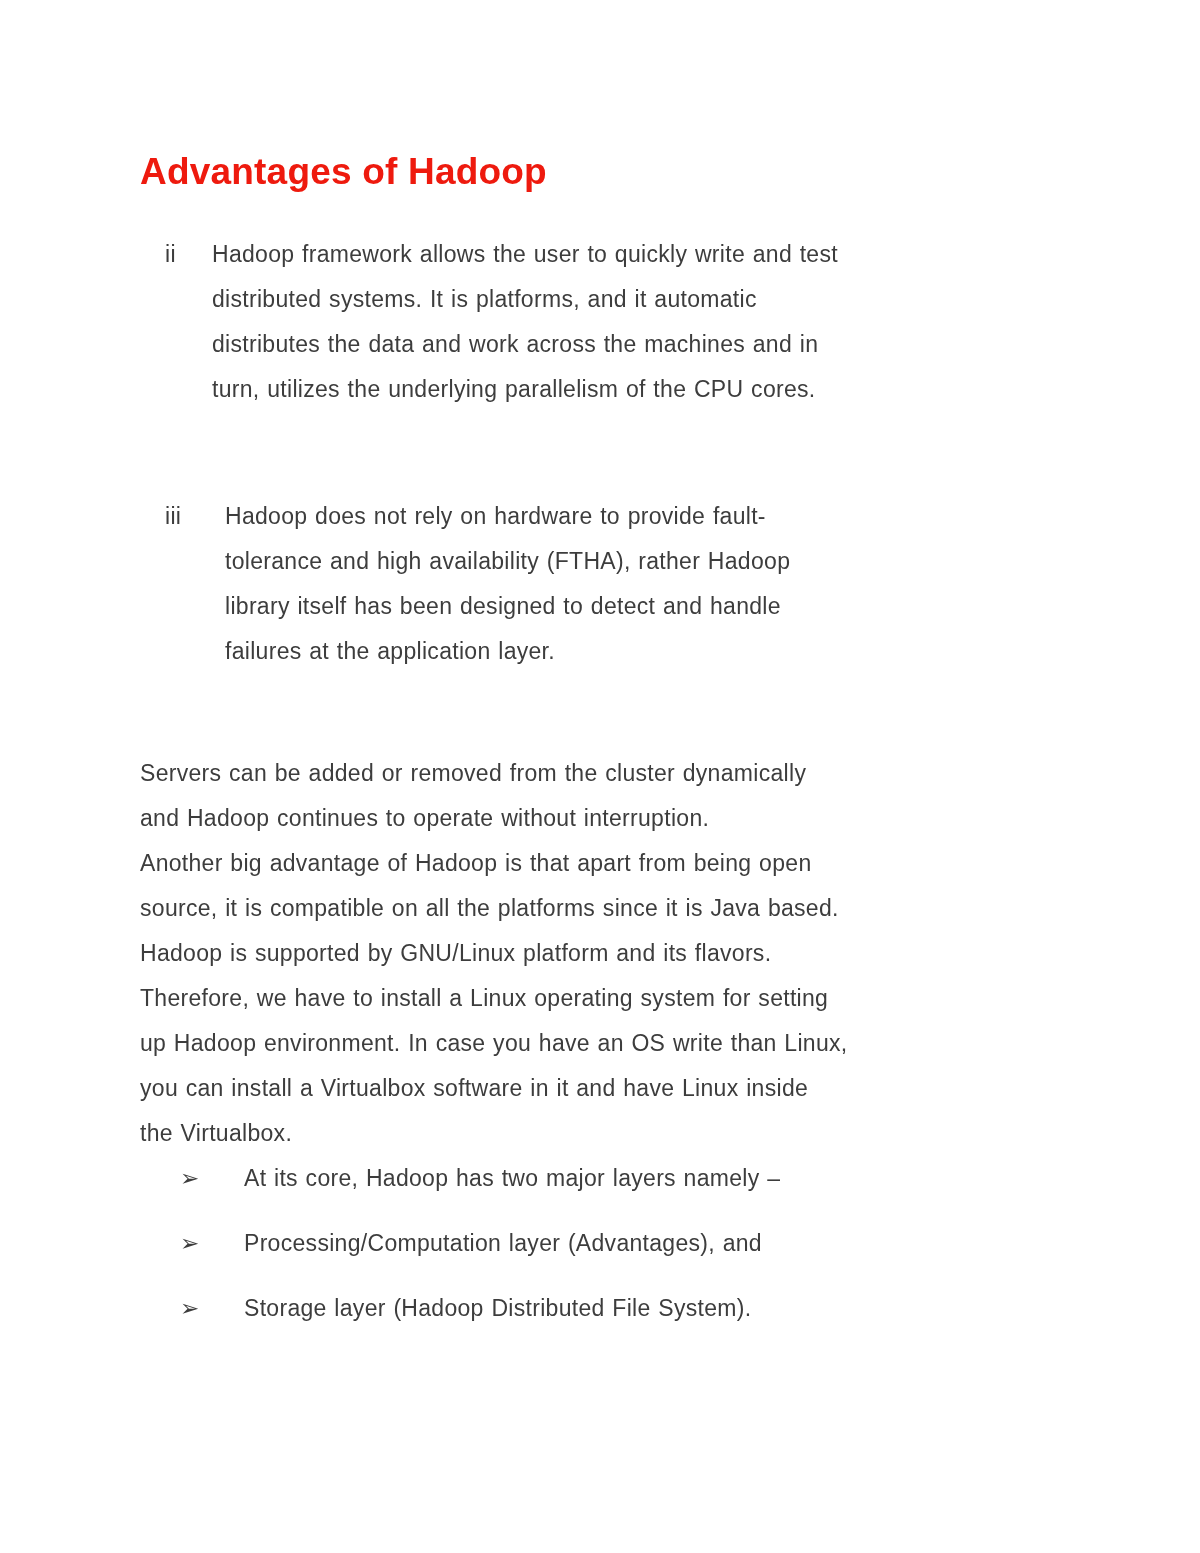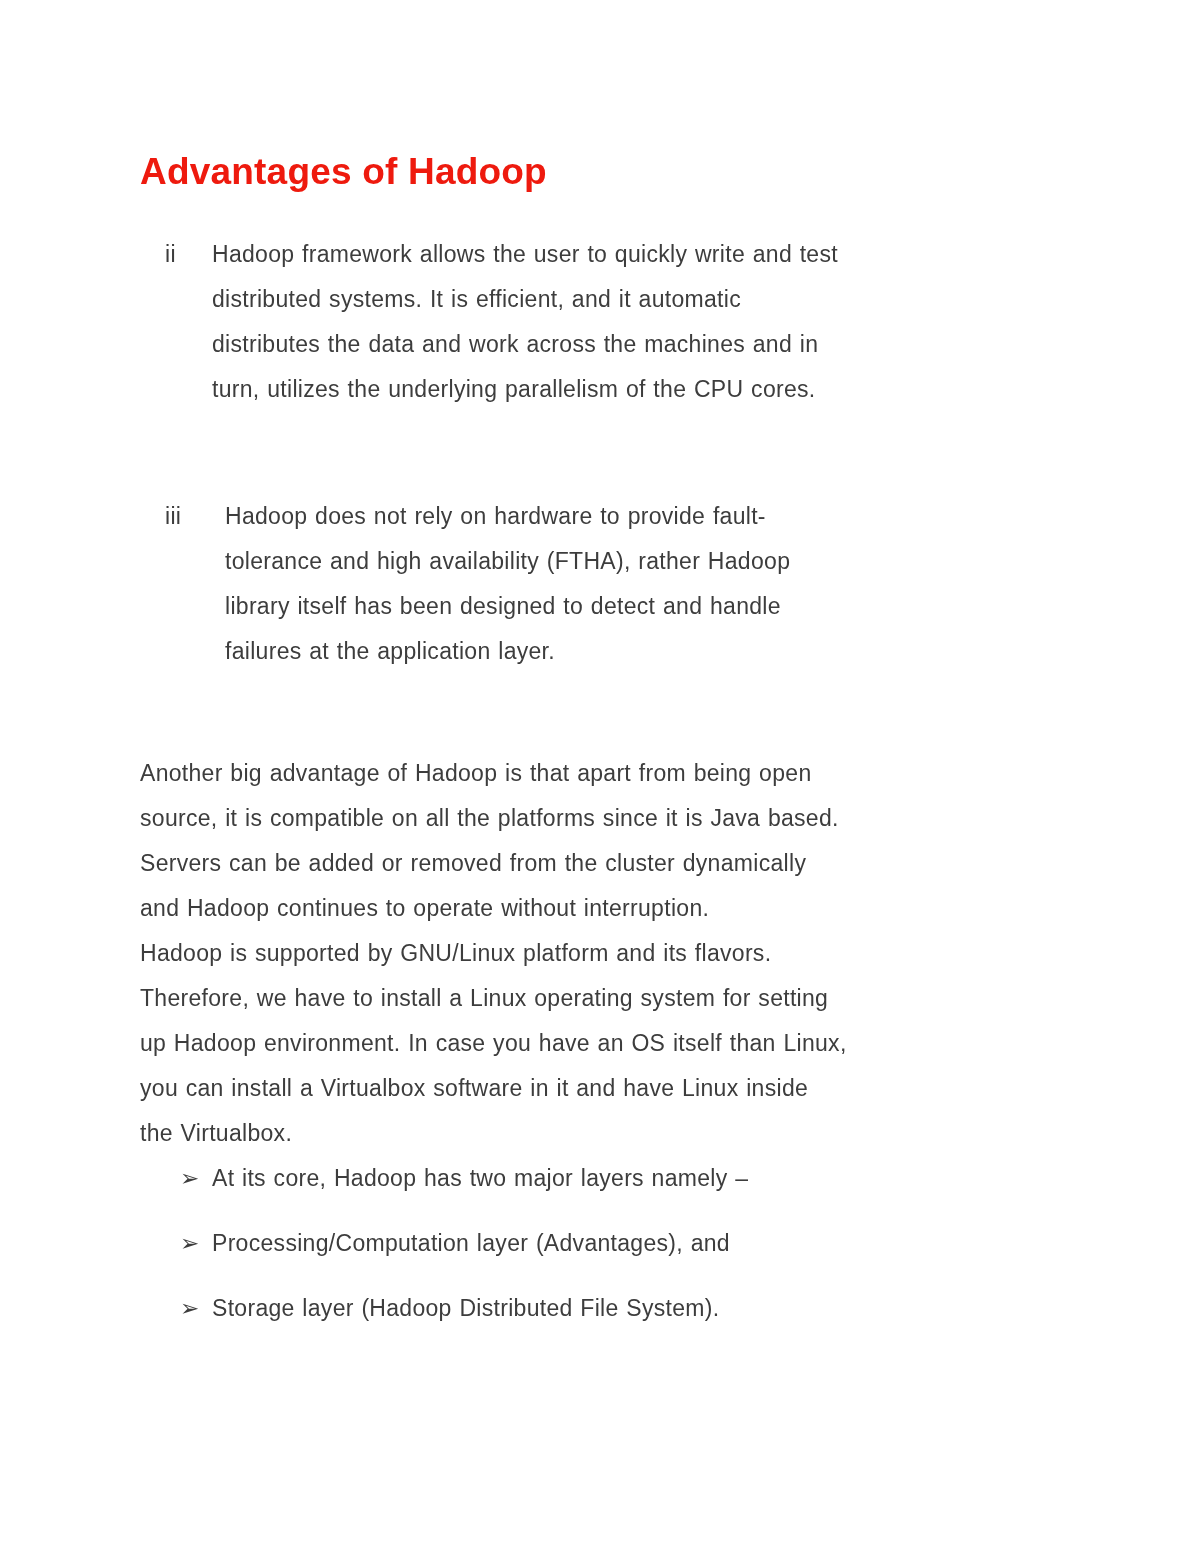--- a/index.html
+++ b/index.html
@@ -60,44 +60,45 @@
     padding-left: 40px;
     margin-bottom: 20px;
   }
   .arrow-bullet .bullet-marker {
     flex: none;
     width: 32px;
   }
   .arrow-bullet .bullet-text {
     flex: 1;
     max-width: 830px;
+    margin-left: 32px;
   }
 </style>
 </head>
 <body style="color: rgb(61, 61, 61);">
 
 <div class="page">
 
   <h1 class="doc-title" style="color: rgb(238, 26, 14);">Advantages of Hadoop</h1>
 
   <div class="roman-item body-text mb-item1">
     <span class="marker">ii</span>
-    <span class="item-text">Hadoop framework allows the user to quickly write and test distributed systems. It is efficient, and it automatic distributes the data and work across the machines and in turn, utilizes the underlying parallelism of the CPU cores.</span>
+    <span class="item-text">Hadoop framework allows the user to quickly write and test distributed systems. It is platforms, and it automatic distributes the data and work across the machines and in turn, utilizes the underlying parallelism of the CPU cores.</span>
   </div>
 
   <div class="roman-item body-text mb-item2">
     <span class="marker">iii</span>
     <span class="item-text">Hadoop does not rely on hardware to provide fault-tolerance and high availability (FTHA), rather Hadoop library itself has been designed to detect and handle failures at the application layer.</span>
   </div>
 
+  <p class="para body-text mb-p1">Servers can be added or removed from the cluster dynamically and Hadoop continues to operate without interruption.</p>
+
   <p class="para body-text mb-p2">Another big advantage of Hadoop is that apart from being open source, it is compatible on all the platforms since it is Java based.</p>
 
-  <p class="para body-text mb-p1">Servers can be added or removed from the cluster dynamically and Hadoop continues to operate without interruption.</p>
-
-  <p class="para body-text mb-p3">Hadoop is supported by GNU/Linux platform and its flavors. Therefore, we have to install a Linux operating system for setting up Hadoop environment. In case you have an OS itself than Linux, you can install a Virtualbox software in it and have Linux inside the Virtualbox.</p>
+  <p class="para body-text mb-p3">Hadoop is supported by GNU/Linux platform and its flavors. Therefore, we have to install a Linux operating system for setting up Hadoop environment. In case you have an OS write than Linux, you can install a Virtualbox software in it and have Linux inside the Virtualbox.</p>
 
 
   <div class="arrow-bullet body-text">
     <span class="bullet-marker">➢</span>
     <span class="bullet-text">At its core, Hadoop has two major layers namely –</span>
   </div>
 
   <div class="arrow-bullet body-text">
     <span class="bullet-marker">➢</span>
     <span class="bullet-text">Processing/Computation layer (Advantages), and</span>

